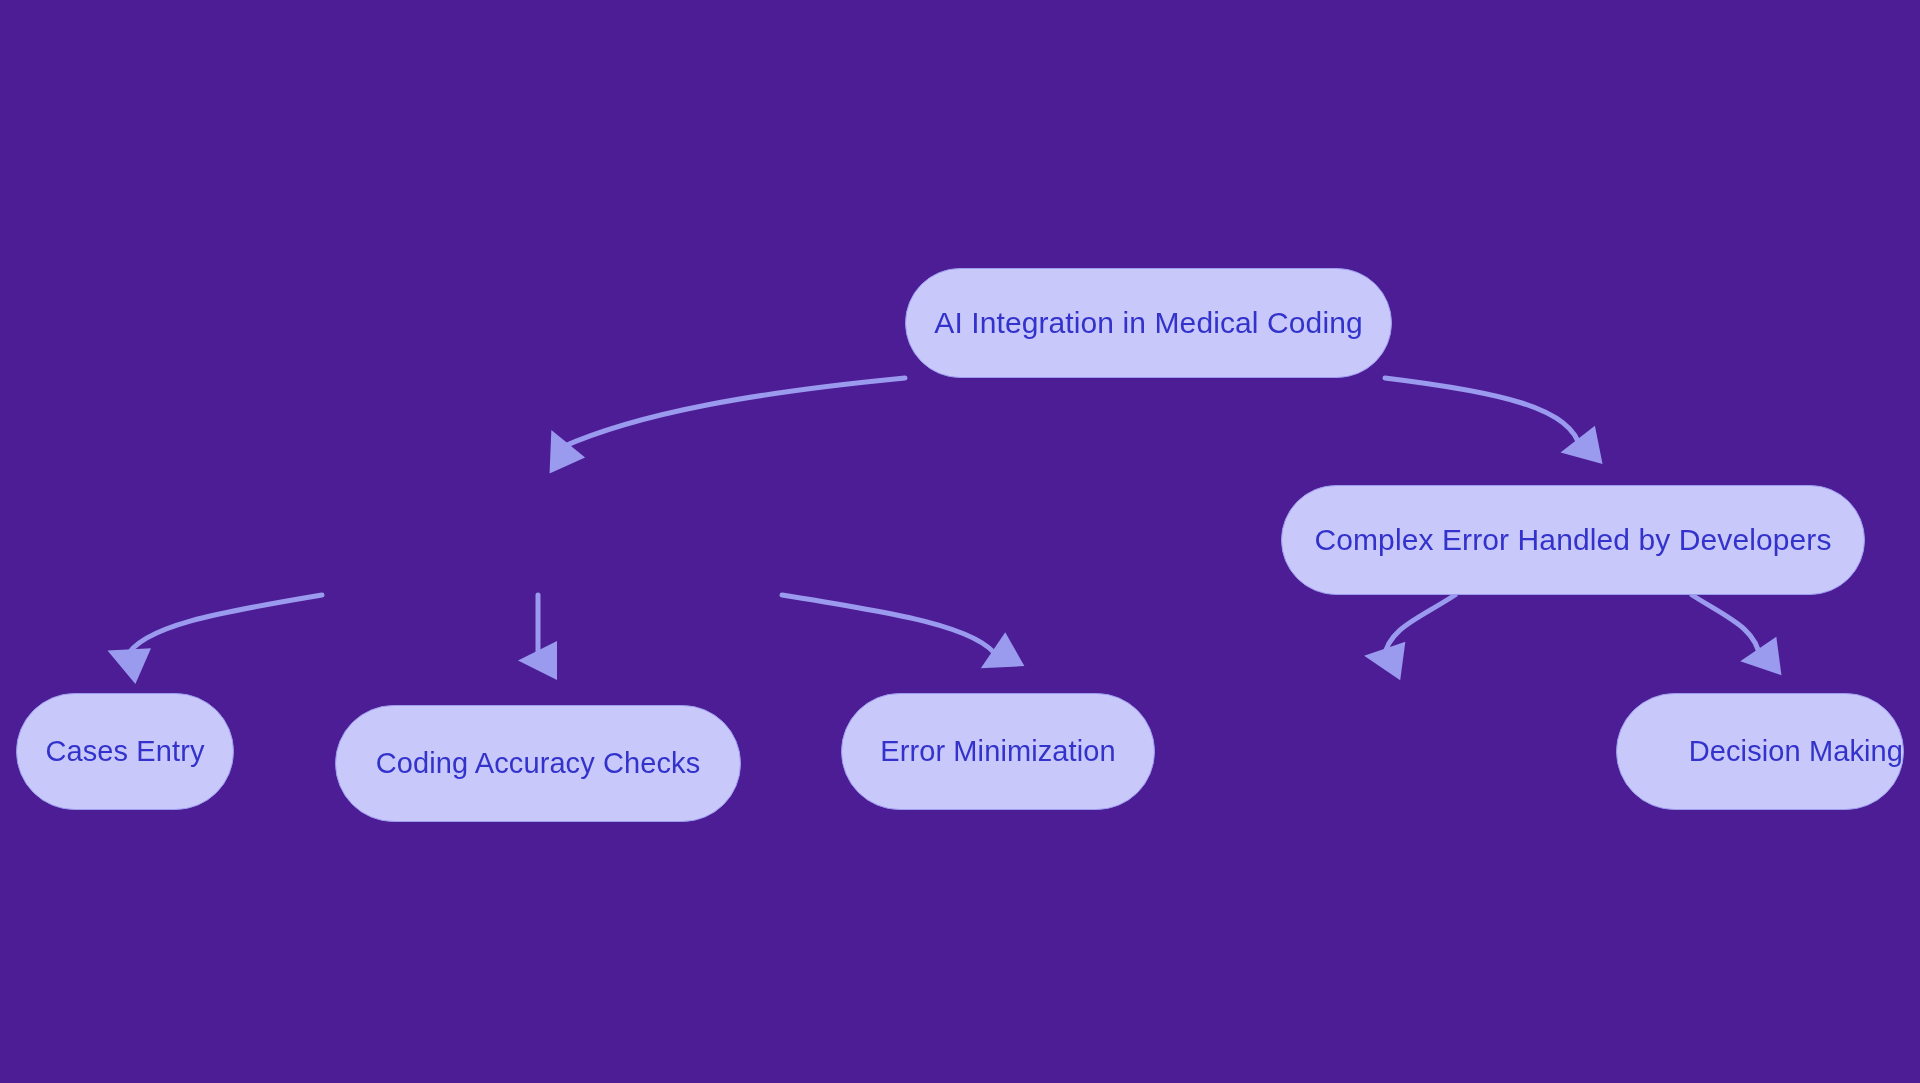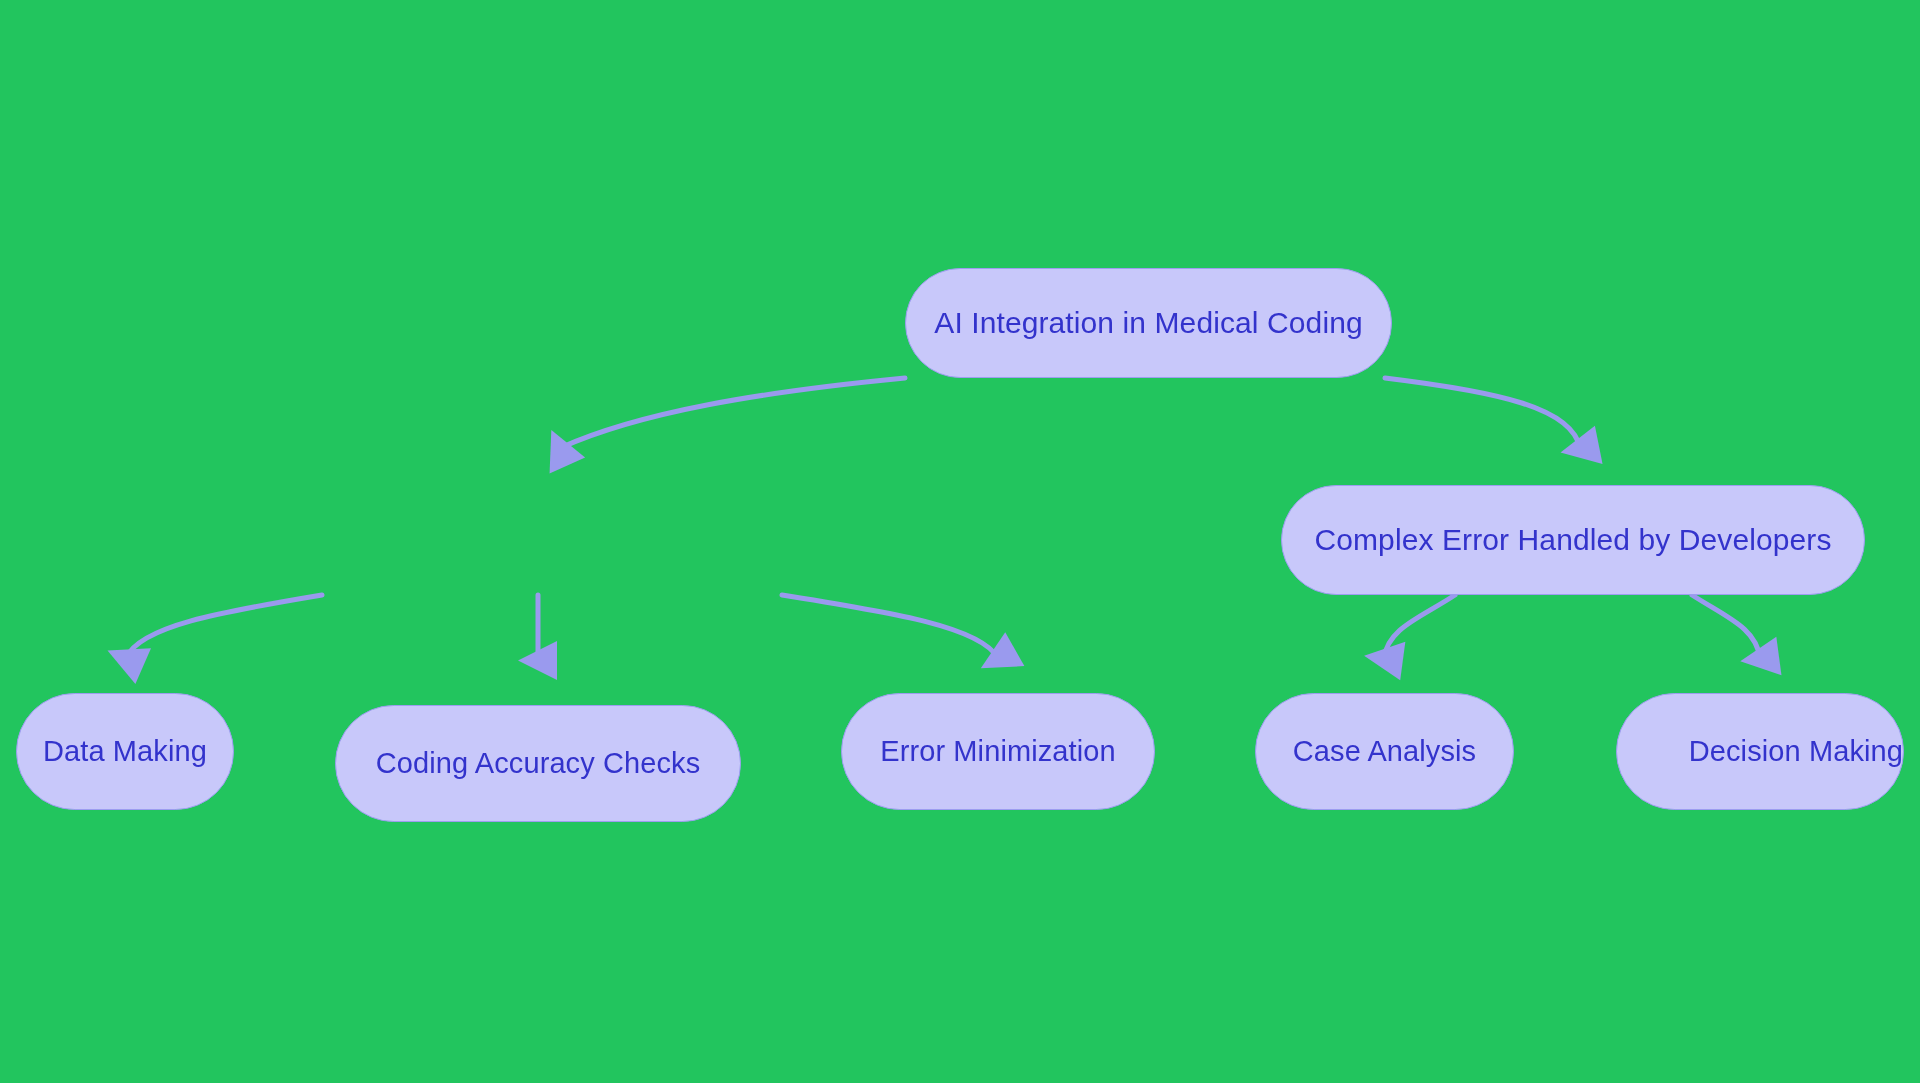--- a/index.html
+++ b/index.html
@@ -7,21 +7,21 @@
     padding: 0;
     background: #ffffff;
   }
   body {
     font-family: "Liberation Sans", sans-serif;
   }
   #canvas {
     position: relative;
     width: 1920px;
     height: 1083px;
-    background: #22c55e;
+    background: #4c1d95;
     overflow: hidden;
   }
   #edges {
     position: absolute;
     left: 0;
     top: 0;
     width: 1920px;
     height: 1083px;
   }
   .node {
@@ -74,32 +74,29 @@
   <div class="node lvl0" style="left:905px; top:268px; width:487px; height:110px;">
     <span class="node-label">AI Integration in Medical Coding</span>
   </div>
 
 
   <div class="node lvl1" style="left:1281px; top:485px; width:584px; height:110px;">
     <span class="node-label">Complex Error Handled by Developers</span>
   </div>
 
   <div class="node lvl2" style="left:16px; top:693px; width:218px; height:117px;">
-    <span class="node-label">Data Making</span>
+    <span class="node-label">Cases Entry</span>
   </div>
 
   <div class="node lvl2" style="left:335px; top:693px; width:406px; height:117px;margin-top:12px;">
     <span class="node-label">Coding Accuracy Checks</span>
   </div>
 
   <div class="node lvl2" style="left:841px; top:693px; width:314px; height:117px;">
     <span class="node-label">Error Minimization</span>
   </div>
 
-  <div class="node lvl2" style="left:1255px; top:693px; width:259px; height:117px;">
-    <span class="node-label">Case Analysis</span>
-  </div>
 
   <div class="node lvl2" style="left:1616px; top:693px; width:288px; height:117px;justify-content:flex-end;">
     <span class="node-label">Decision Making</span>
   </div>
 
 </div>
 
 </body></html>

